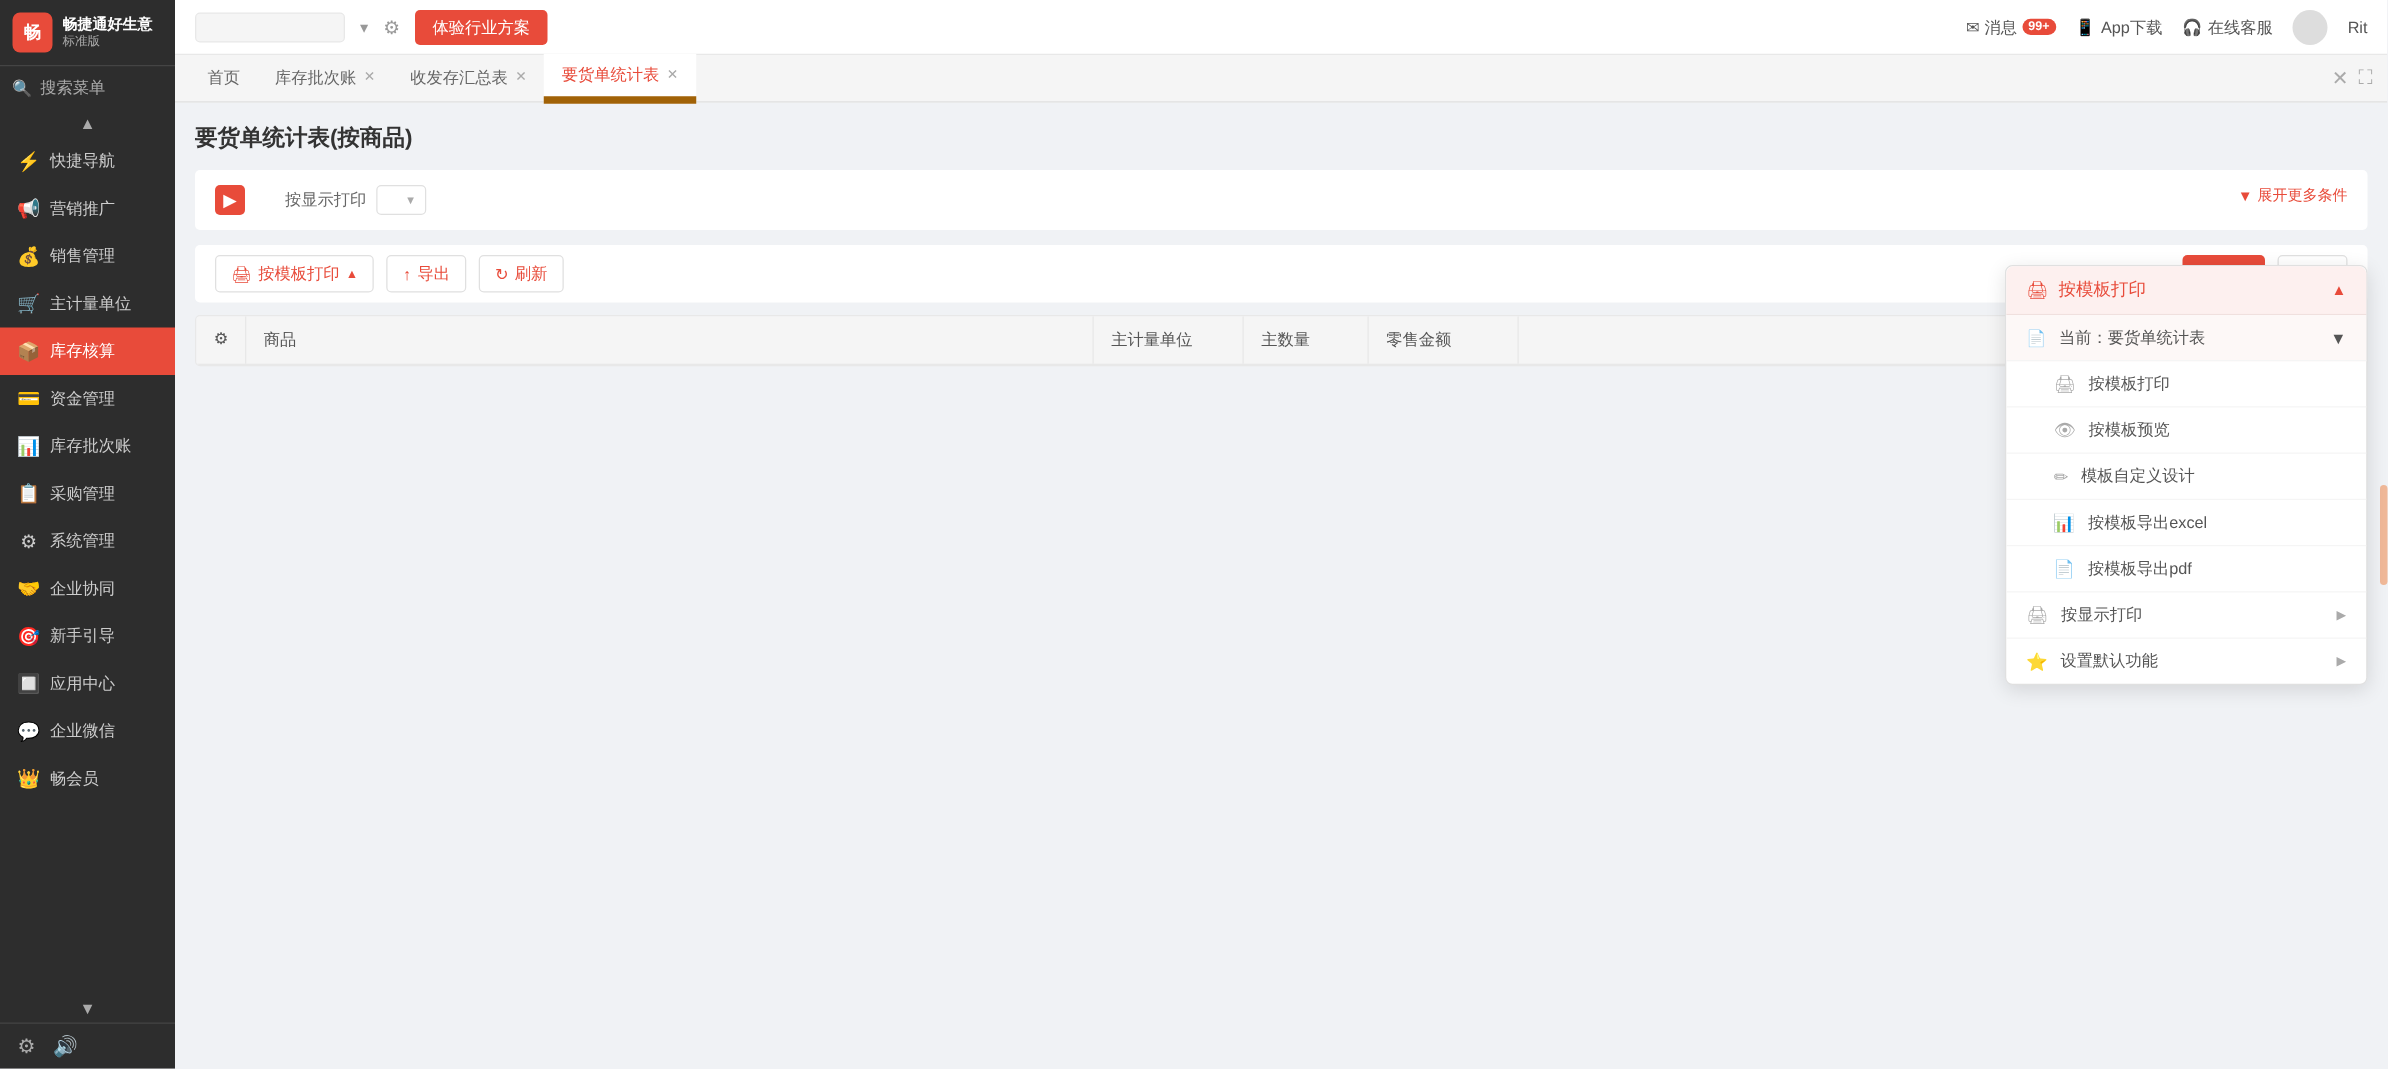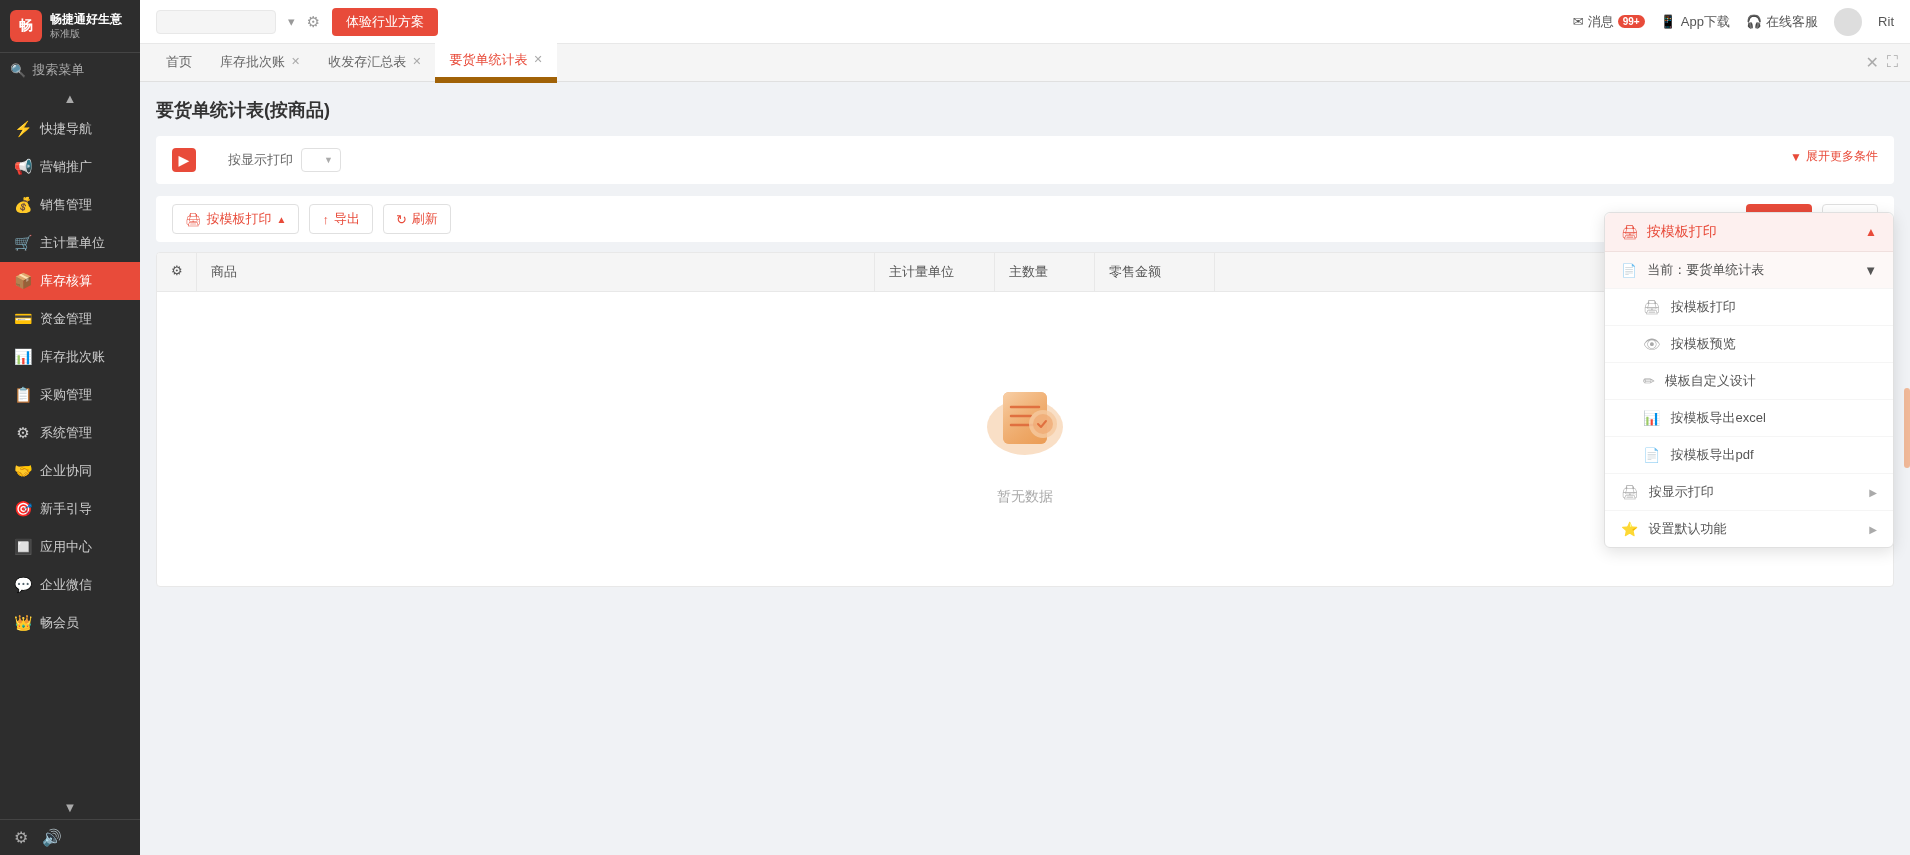--- a/index.html
+++ b/index.html
@@ -439,41 +439,20 @@
     <div class="data-table">
       <div class="table-header">
         <div class="th">⚙</div>
         <div class="th">商品</div>
         <div class="th">主计量单位</div>
         <div class="th">主数量</div>
         <div class="th">零售金额</div>
         <div class="th"></div>
       </div>
 
-      <div class="empty-state">
-        <div style="font-size:60px;">
-          
-          <svg width="100" height="90" viewBox="0 0 100 90" fill="none" xmlns="http://www.w3.org/2000/svg">
-            <ellipse cx="50" cy="55" rx="38" ry="28" fill="#f5c9a0" opacity="0.6"></ellipse>
-            <rect x="28" y="20" width="44" height="52" rx="6" fill="#f0b080"></rect>
-            <rect x="28" y="20" width="44" height="52" rx="6" fill="url(#grad1)"></rect>
-            <path d="M36 35 h28 M36 44 h20 M36 53 h24" stroke="#e07040" stroke-width="2.5" stroke-linecap="round"></path>
-            <circle cx="68" cy="52" r="14" fill="#f5c9a0" opacity="0.8"></circle>
-            <circle cx="68" cy="52" r="10" fill="#f0a870" opacity="0.7"></circle>
-            <path d="M63 52 l3 3 5-6" stroke="#e07040" stroke-width="2" stroke-linecap="round" stroke-linejoin="round" fill="none"></path>
-            <defs>
-              <linearGradient id="grad1" x1="28" y1="20" x2="72" y2="72" gradientUnits="userSpaceOnUse">
-                <stop offset="0%" stop-color="#f8d0a8"></stop>
-                <stop offset="100%" stop-color="#e8903a" stop-opacity="0.6"></stop>
-              </linearGradient>
-            </defs>
-          </svg>
-        </div>
-        <span>暂无数据</span>
-      </div>
     </div>
 
     <div class="dropdown-overlay" style="top: 130px; right: 16px; width: 290px;">
       <div class="dropdown-header">
         <div class="dropdown-header-title">
           <span>🖨</span>
           <span>按模板打印</span>
         </div>
         <span class="dropdown-header-chevron">▲</span>
       </div>

